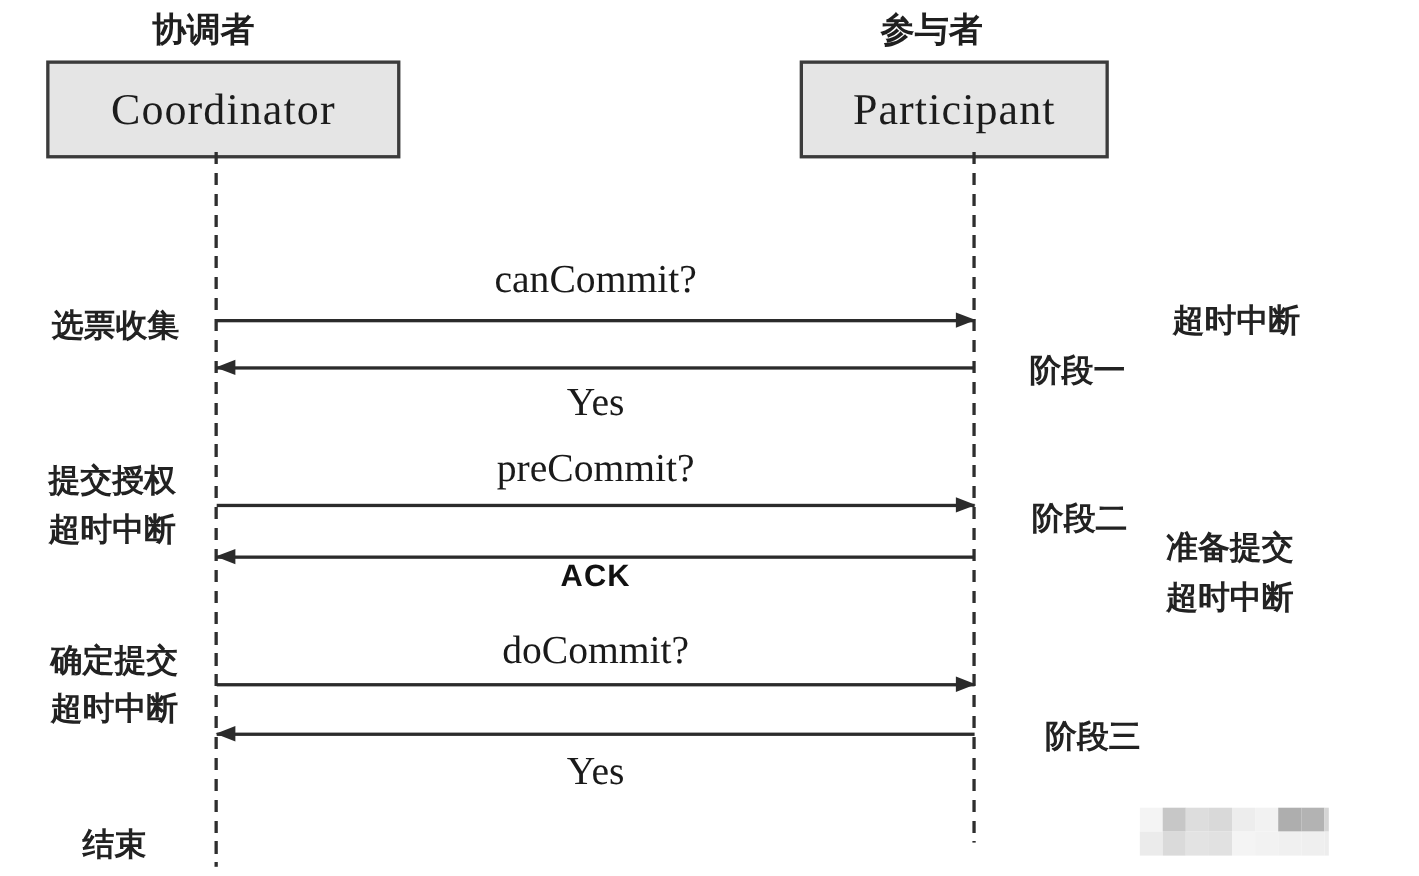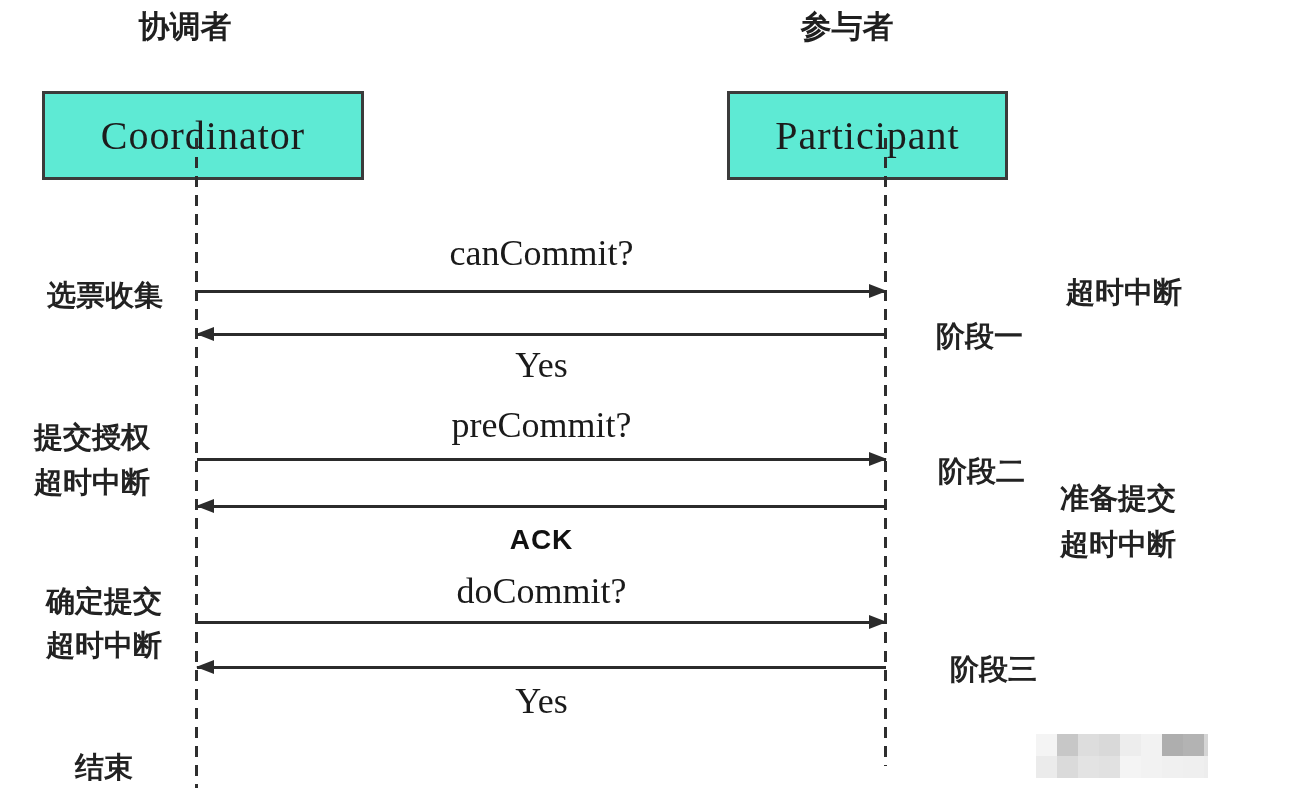--- a/index.html
+++ b/index.html
@@ -21,25 +21,24 @@
     position: absolute;
     text-align: center;
     font-size: 31px;
     font-weight: 600;
     color: #1f1f1f;
     white-space: nowrap;
   }
   .actor-box {
     position: absolute;
     border: 3px solid #3b3b3b;
-    background: #5eead4;
+    background: #e5e5e5;
     display: flex;
     align-items: center;
     justify-content: center;
-    margin-top: 36px;
   }
   .actor-box span {
     font-family: "Liberation Serif", serif;
     font-size: 40px;
     color: #1c1c1c;
     letter-spacing: 1px;
   }
   
   .lifeline {
     position: absolute;
@@ -158,32 +157,32 @@
   <div class="msg-label serif" style="top:232px;">canCommit?</div>
   <div class="arrow right" style="top:290px;"></div>
 
   <div class="arrow left" style="top:333px;"></div>
   <div class="msg-label serif" style="top:344px;">Yes</div>
 
   <div class="msg-label serif" style="top:404px;">preCommit?</div>
   <div class="arrow right" style="top:458px;"></div>
 
   <div class="arrow left" style="top:505px;"></div>
-  <div class="msg-label bold-sans" style="top:524px;">ACK</div>
+  <div class="msg-label bold-sans" style="top:508px;">ACK</div>
 
   <div class="msg-label serif" style="top:570px;">doCommit?</div>
   <div class="arrow right" style="top:621px;"></div>
 
   <div class="arrow left" style="top:666px;"></div>
   <div class="msg-label serif" style="top:680px;">Yes</div>
 
   <div class="note center" style="left:38px; top:276px;">
     <span class="line">选票收集</span>
   </div>
-  <div class="note center lh45" style="left:25px; top:415px;">
+  <div class="note center lh45" style="left:35px; top:415px;">
     <span class="line">提交授权</span>
     <span class="line">超时中断</span>
   </div>
   <div class="note center lh44" style="left:37px; top:579px;">
     <span class="line">确定提交</span>
     <span class="line">超时中断</span>
   </div>
   <div class="note center" style="left:37px; top:732px;margin-top:16px;">
     <span class="line">结束</span>
   </div>

